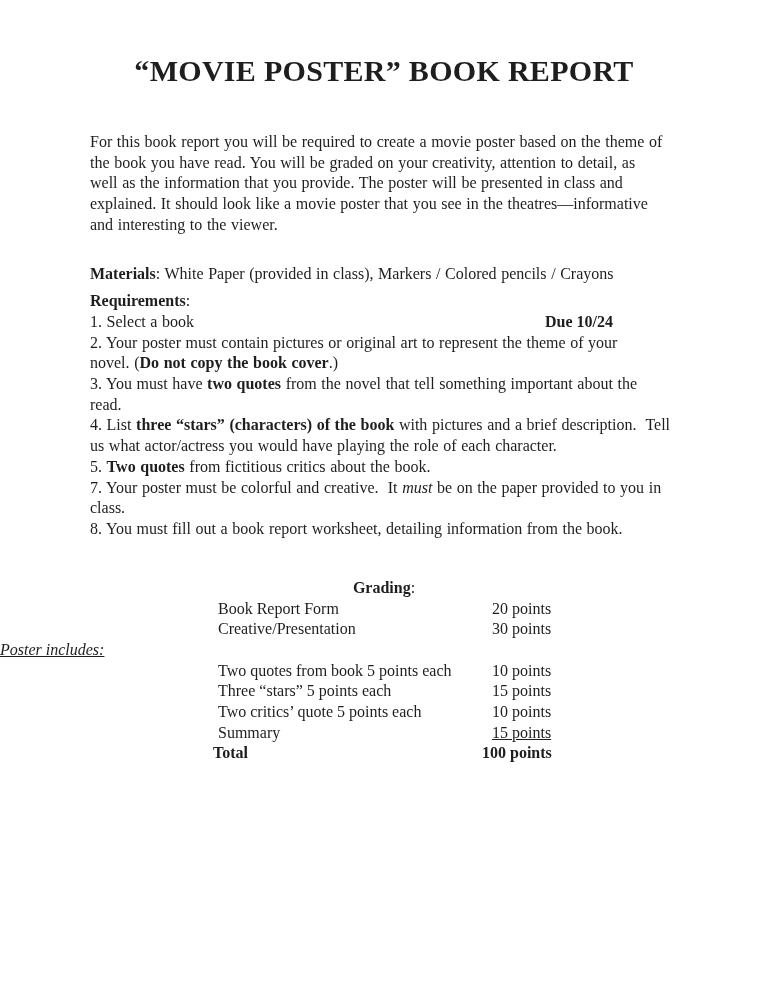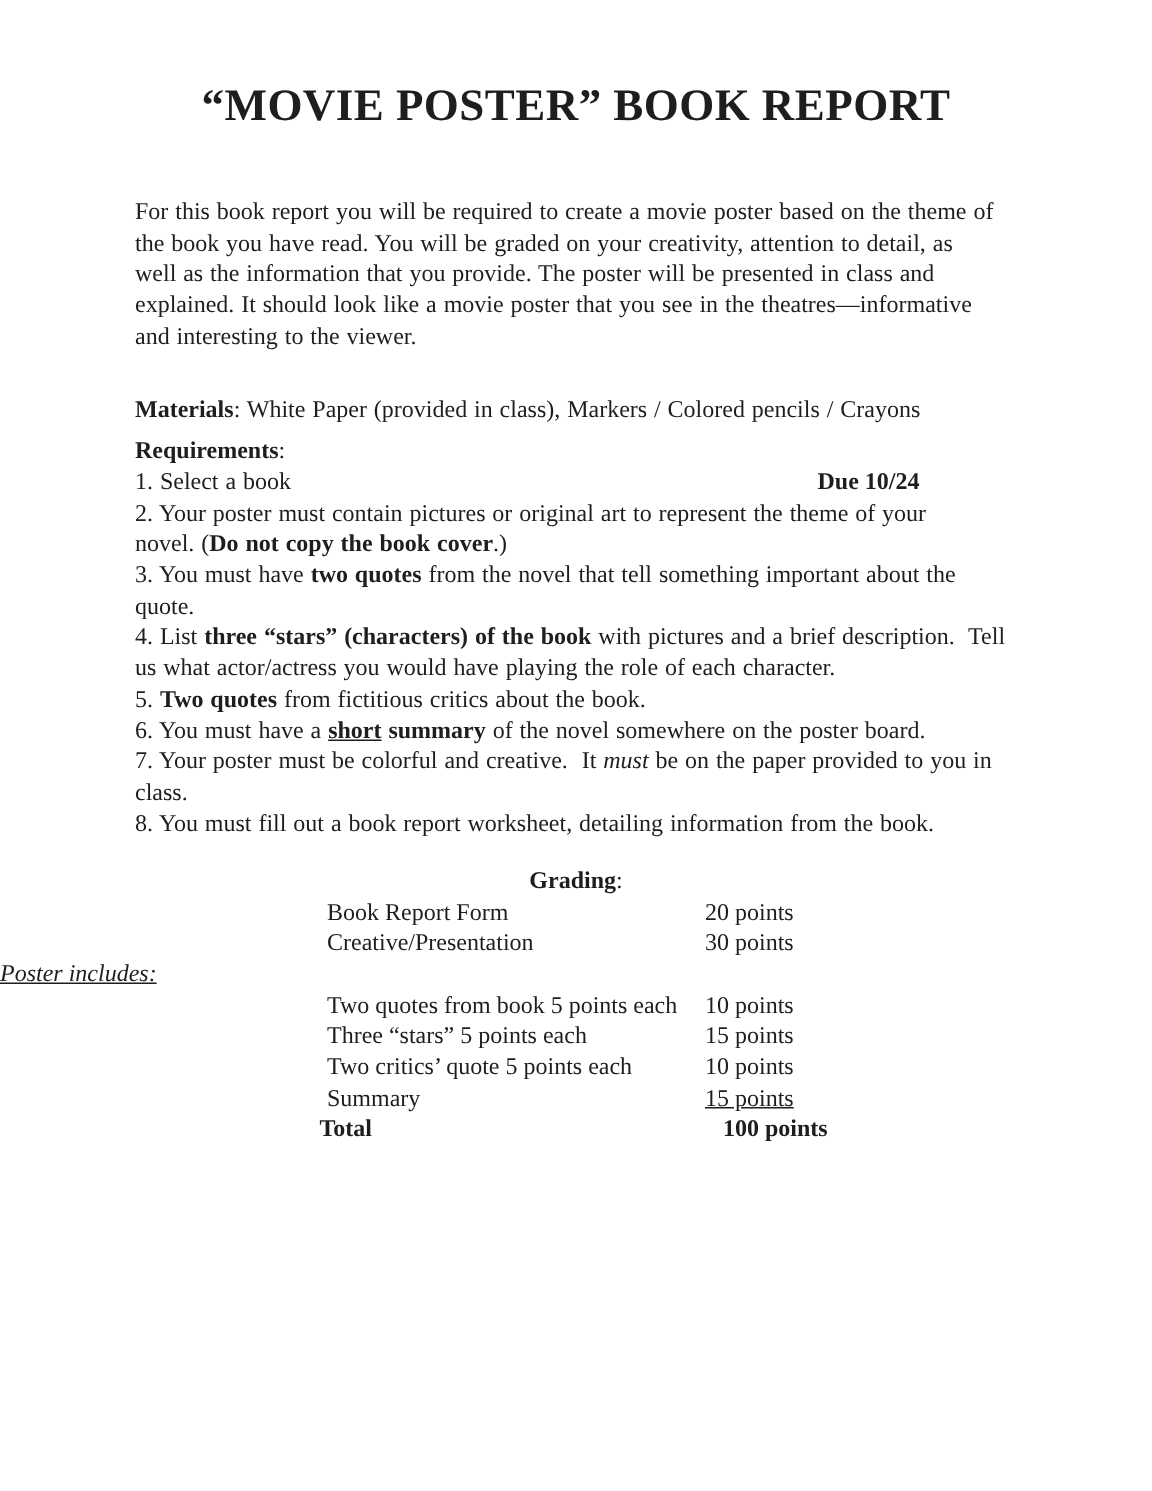--- a/index.html
+++ b/index.html
@@ -78,21 +78,21 @@
     height: 20.7px;
     white-space: pre;
   }
   .grow .lbl {
     position: absolute;
     left: 218px;
     top: 0;
   }
   .grow .pts {
     position: absolute;
-    left: 470px;
+    left: 492px;
     top: 0;
   }
   .grow.total .lbl { left: 213px; }
   .grow.total .pts { left: 482px; }
   .grow.sub {
     text-align: left;
     font-style: italic;
   }
   .b  { font-weight: 700; }
   .i  { font-style: italic; }
@@ -116,25 +116,24 @@
 
   <div class="block materials"><span class="b">Materials</span><span>: White Paper (provided in class), Markers / Colored pencils / Crayons</span></div>
 
   <div class="block req-heading"><span class="b">Requirements</span><span>:</span></div>
 
   <div class="block req-lines">
       <div class="line"><span>1. Select a book</span></div>
       <div class="line"><span>2. Your poster must contain pictures or original art to represent the theme of your</span></div>
       <div class="line"><span>novel. (</span><span class="b">Do not copy the book cover</span><span>.)</span></div>
       <div class="line"><span>3. You must have </span><span class="b">two quotes</span><span> from the novel that tell something important about the</span></div>
-      <div class="line"><span>quote.</span></div>
+      <div class="line"><span>read.</span></div>
       <div class="line"><span>4. List </span><span class="b">three “stars” (characters) of the book</span><span> with pictures and a brief description.  Tell</span></div>
       <div class="line"><span>us what actor/actress you would have playing the role of each character.</span></div>
       <div class="line"><span>5. </span><span class="b">Two quotes</span><span> from fictitious critics about the book.</span></div>
-      <div class="line"><span>6. You must have a </span><span class="bu">short</span><span class="b"> summary</span><span> of the novel somewhere on the poster board.</span></div>
       <div class="line"><span>7. Your poster must be colorful and creative.  It </span><span class="i">must</span><span> be on the paper provided to you in</span></div>
       <div class="line"><span>class.</span></div>
       <div class="line"><span>8. You must fill out a book report worksheet, detailing information from the book.</span></div>
     </div>
 
   <div class="due">Due 10/24</div>
 
   <div class="grading-heading"><span class="b">Grading</span><span>:</span></div>
 
   <div class="grading-table">

